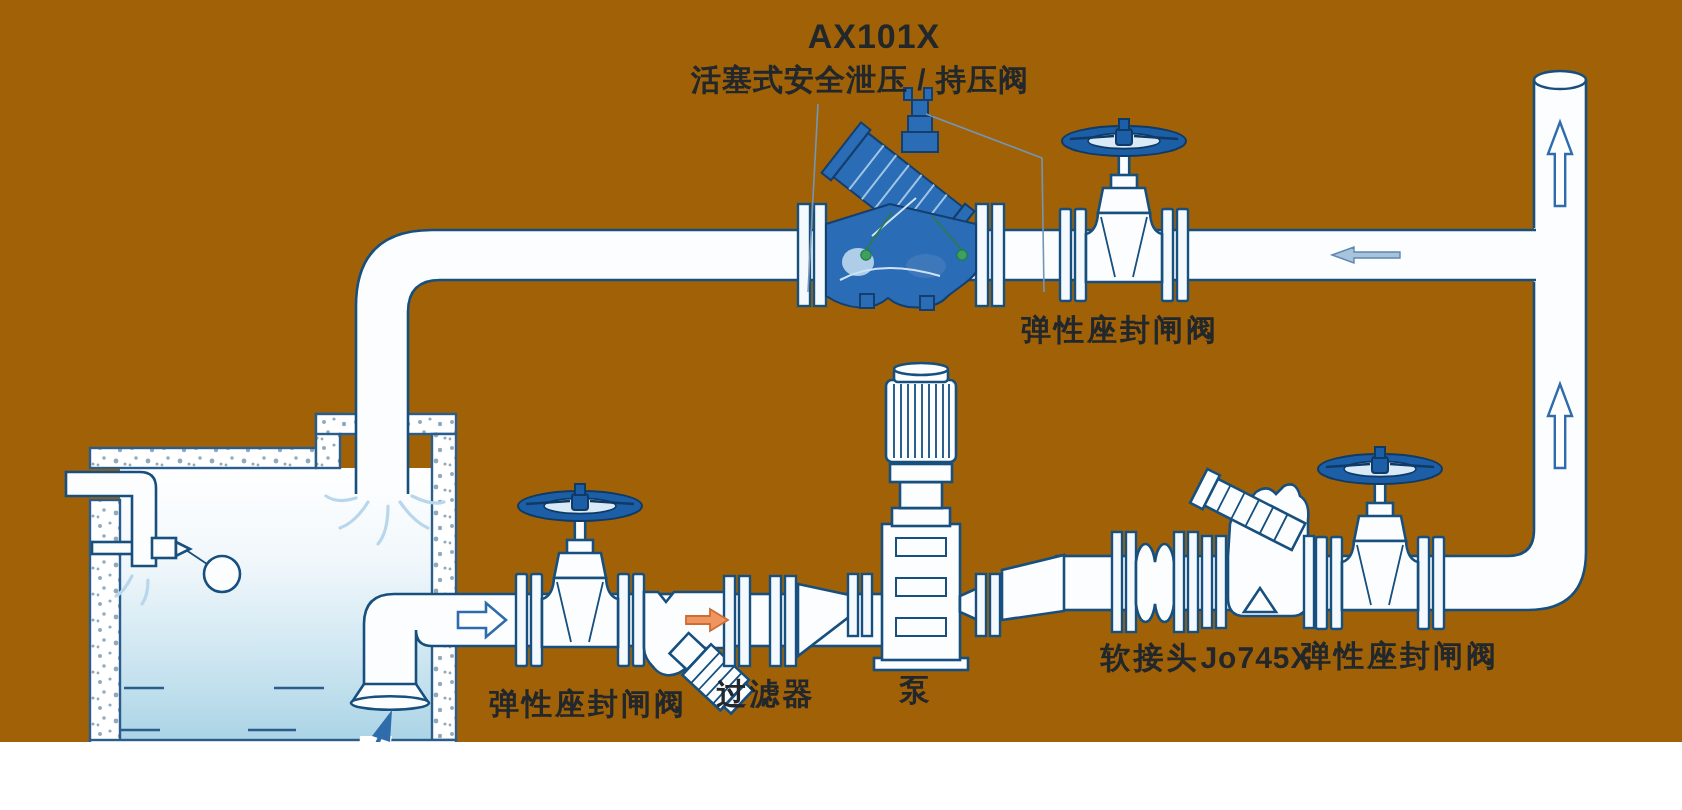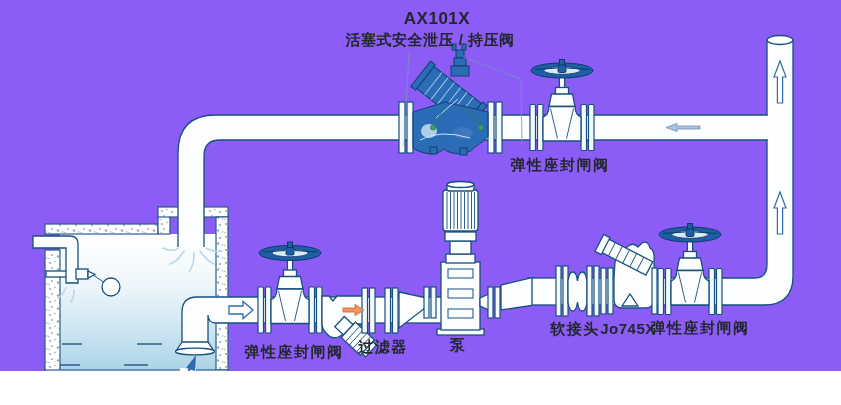--- a/index.html
+++ b/index.html
@@ -1,16 +1,16 @@
 <!DOCTYPE html>
 <html><head>
 <meta charset="utf-8">
 <style>
   html,body{margin:0;padding:0;background:#ffffff;}
-  .canvas{position:relative;width:841px;height:371px;background:#8b5cf6;overflow:hidden;}
+  .canvas{position:relative;width:841px;height:371px;background:#a16207;overflow:hidden;}
   svg{position:absolute;left:0;top:0;}
   .pw{fill:#fcfdfe;stroke:#17507f;stroke-width:1.3;}
   .pf{fill:#f4f9fd;stroke:#17507f;stroke-width:1.2;}
   .ln{stroke:#17507f;stroke-width:.9;fill:none;}
   .hwi{fill:#d9e9f6;stroke:#0f3a66;stroke-width:.8;}
   .hws{stroke:#0f3a66;stroke-width:1.2;fill:none;}
   .wall{stroke:#2b5d8c;stroke-width:1.2;}
   .splash{stroke:#b9d7ec;stroke-width:1.6;fill:none;stroke-linecap:round;}
   .dash{stroke:#2b5d8c;stroke-width:1.3;}
   .leader{stroke:#7396b8;stroke-width:.8;fill:none;}

